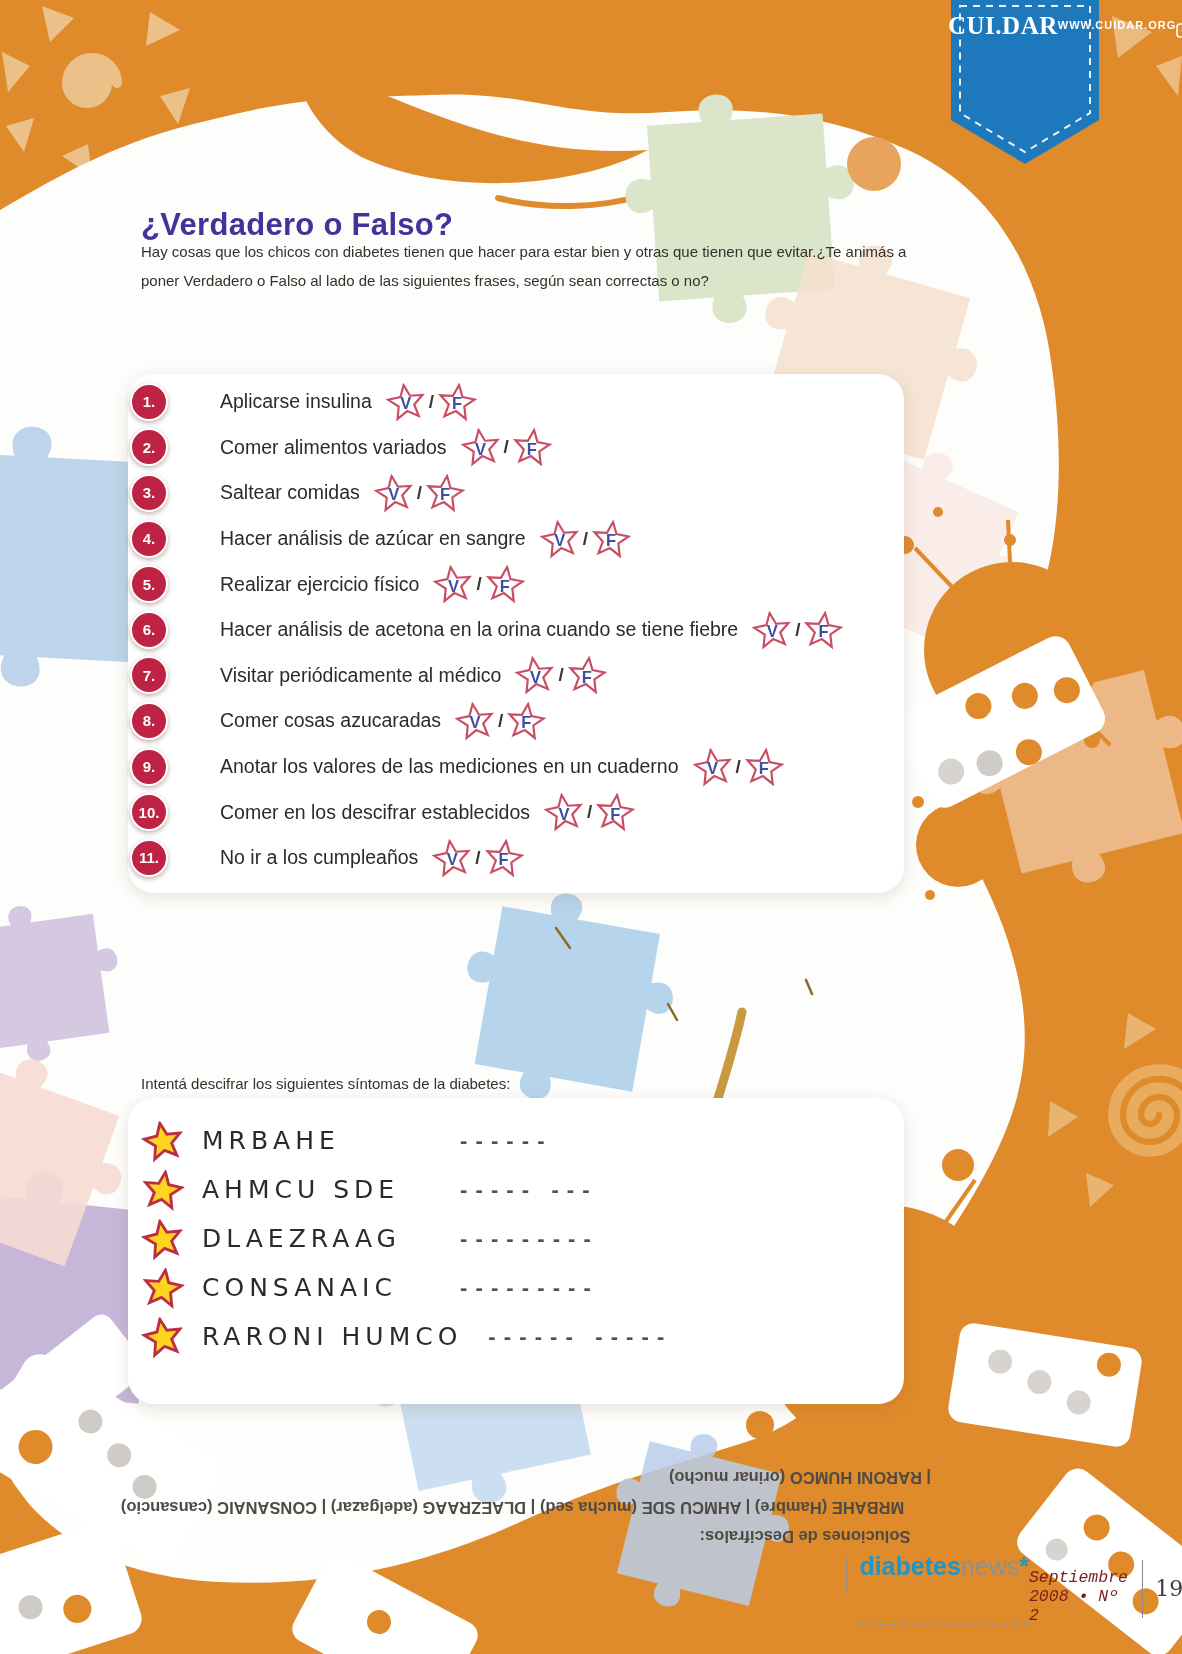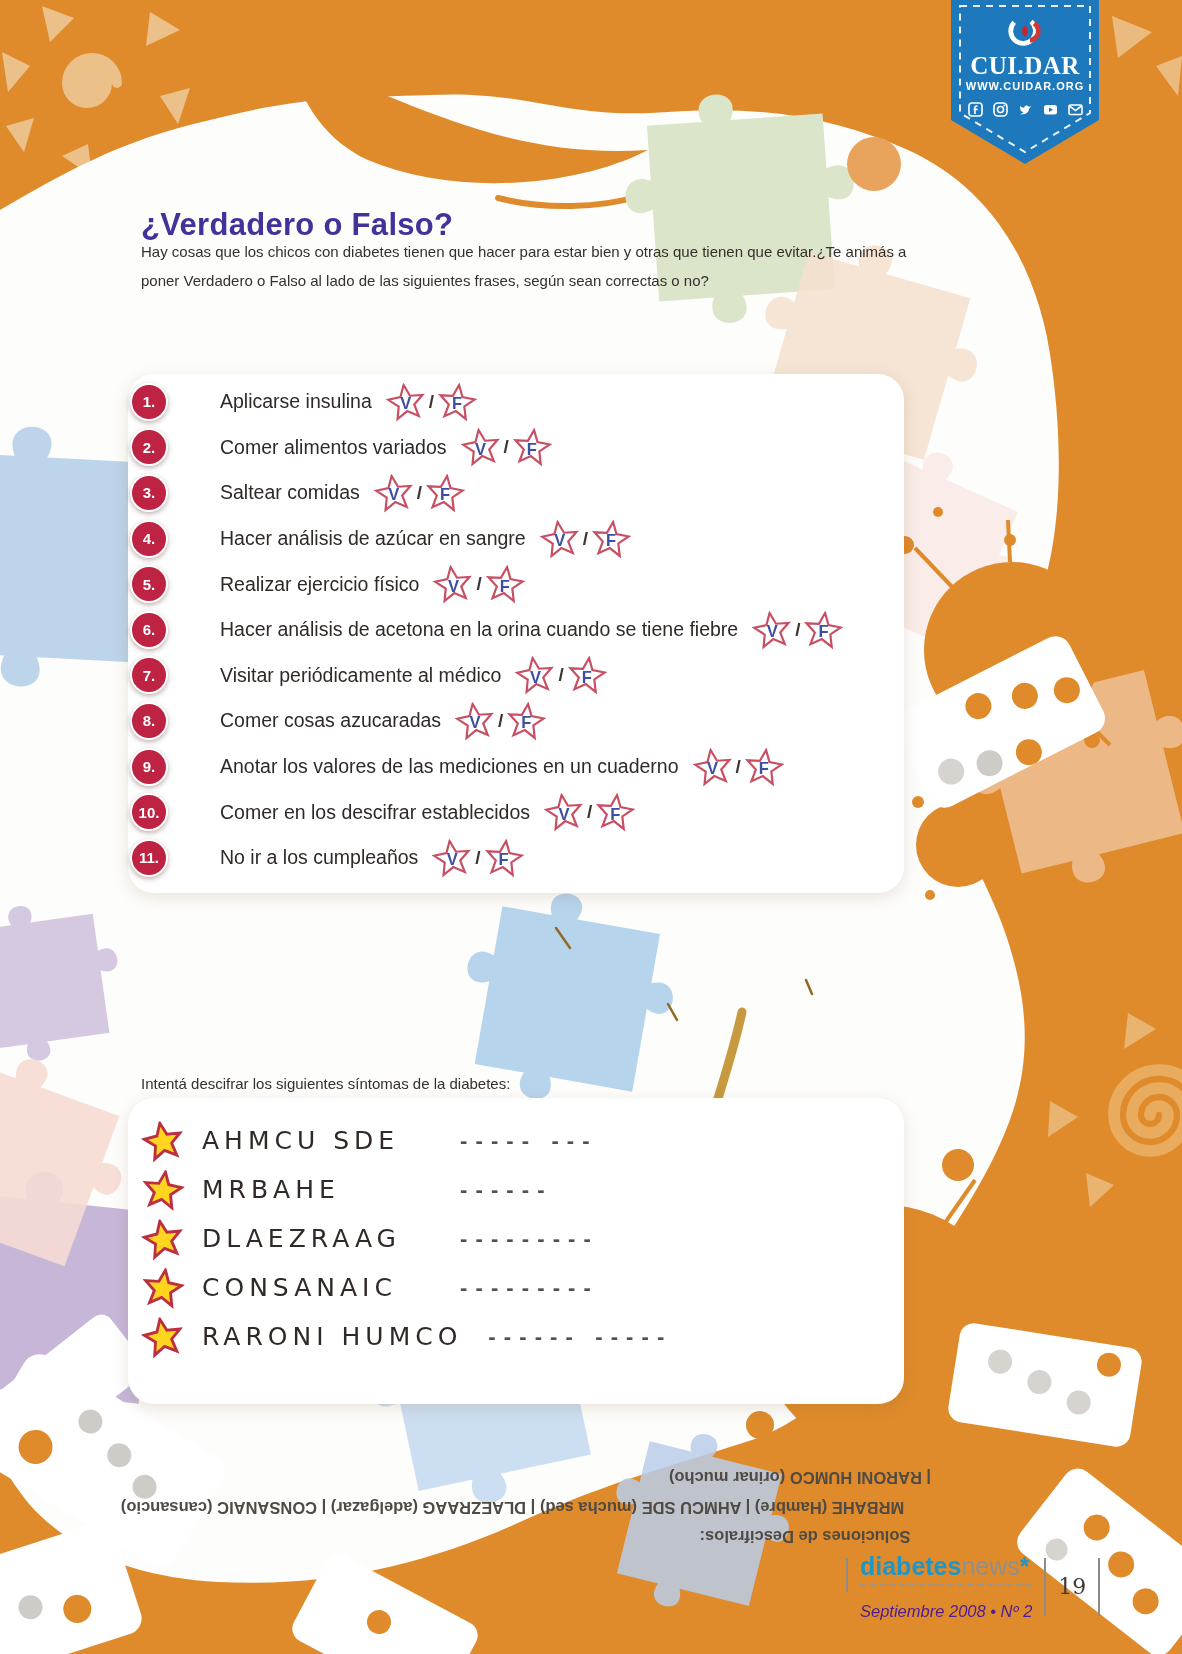--- a/index.html
+++ b/index.html
@@ -4,21 +4,21 @@
 <style>
   html,body{margin:0;padding:0;}
   body{width:1182px;height:1654px;background:#DF8B2C;position:relative;overflow:hidden;
        font-family:"Liberation Sans","DejaVu Sans",sans-serif;}
   .page{position:absolute;inset:0;width:1182px;height:1654px;}
   .bg-svg{position:absolute;left:0;top:0;width:1182px;height:1654px;}
 
   
   .badge{position:absolute;left:948px;top:0;width:154px;height:168px;}
   .badge svg.pennant{position:absolute;left:0;top:0;width:154px;height:168px;}
-  .badge-content{position:absolute;left:0;top:0;width:154px;display:flex;flex-direction:column;align-items:center;}
+  .badge-content{position:absolute;left:0;top:0;width:154px;display:flex;flex-direction:row;align-items:center;}
   .badge-logo{margin-top:12px;width:38px;height:38px;}
   .badge-name{margin-top:2px;color:#fff;font-family:"Liberation Serif",serif;font-weight:700;font-size:25px;letter-spacing:.5px;}
   .badge-url{color:#fff;font-weight:700;font-size:11px;letter-spacing:1px;}
   .badge-social{margin-top:10px;display:flex;gap:10px;align-items:center;}
   .badge-social span{display:inline-flex;width:15px;height:15px;}
 
   
   .sec-title{position:absolute;left:141px;color:#44329B;font-size:31px;font-weight:700;letter-spacing:.3px;}
   #tf-title{top:186px;}
   #dc-title{top:950px;}
@@ -55,26 +55,26 @@
             color:#4F4A44;font-size:16.5px;font-weight:600;}
   #sol-3{left:650px;top:1468px;width:300px;}
   #sol-2{left:55px;top:1498px;width:915px;}
   #sol-1{left:690px;top:1527px;width:230px;}
 
   
   .footer{position:absolute;left:846px;top:1552px;display:flex;align-items:center;}
   .fbar{width:2px;background:#8E8B86;}
   .fbar.short{height:34px;align-self:flex-start;margin-top:6px;}
   .fbar.tall{height:58px;}
-  .fcol{margin:0 12px;display:flex;flex-direction:column;}
+  .fcol{margin:0 12px;display:flex;flex-direction:row;}
   .ftitle{font-size:25px;border-bottom:2px dashed #9a968f;padding-bottom:3px;}
   .ftitle .b{color:#1E96C8;font-weight:700;}
   .ftitle .n{color:#8F8F8F;font-weight:400;}
   .ftitle .s{color:#1E96C8;font-weight:700;}
-  .fissue{margin-top:16px;font-family:Liberation Sans, sans-serif;font-style:italic;font-size:16.5px;color:#4c1d95;}
+  .fissue{margin-top:16px;font-family:Liberation Mono, monospace;font-style:italic;font-size:16.5px;color:#7f1d1d;}
   .fpage{margin:0 12px;font-size:22px;color:#3E3A35;font-family:"DejaVu Serif",serif;}
 </style>
 </head>
 <body>
 
 <div class="page">
 
   <svg class="bg-svg" viewBox="0 0 1182 1654">
     <defs>
       <path id="pz" d="M20,20 H45 C38,4 66,4 58,20 H100 V45 C116,38 116,66 100,58 V100 H58 C66,116 38,116 45,100 H20 V58 C4,66 4,38 20,45 Z"></path>
@@ -532,32 +532,32 @@
   <p class="intro" id="dc-intro">Intentá descifrar los siguientes síntomas de la diabetes:</p>
 
   <div class="card" id="dc-card">
     <div>
   <div class="dc-row">
     <span class="dc-star">
       <svg viewBox="0 0 44 42">
               <use href="#star" fill="#FFD520" stroke="#BC2F42" stroke-width="3"></use>
             </svg>
     </span>
-    <span class="scrambled">AHMCU SDE</span>
-    <span class="blanks">- - - - -   - - -</span>
+    <span class="scrambled">MRBAHE</span>
+    <span class="blanks">- - - - - -</span>
   </div>
 
   <div class="dc-row">
     <span class="dc-star">
       <svg viewBox="0 0 44 42">
               <use href="#star" fill="#FFD520" stroke="#BC2F42" stroke-width="3"></use>
             </svg>
     </span>
-    <span class="scrambled">MRBAHE</span>
-    <span class="blanks">- - - - - -</span>
+    <span class="scrambled">AHMCU SDE</span>
+    <span class="blanks">- - - - -   - - -</span>
   </div>
 
   <div class="dc-row">
     <span class="dc-star">
       <svg viewBox="0 0 44 42">
               <use href="#star" fill="#FFD520" stroke="#BC2F42" stroke-width="3"></use>
             </svg>
     </span>
     <span class="scrambled">DLAEZRAAG</span>
     <span class="blanks">- - - - - - - - -</span>

